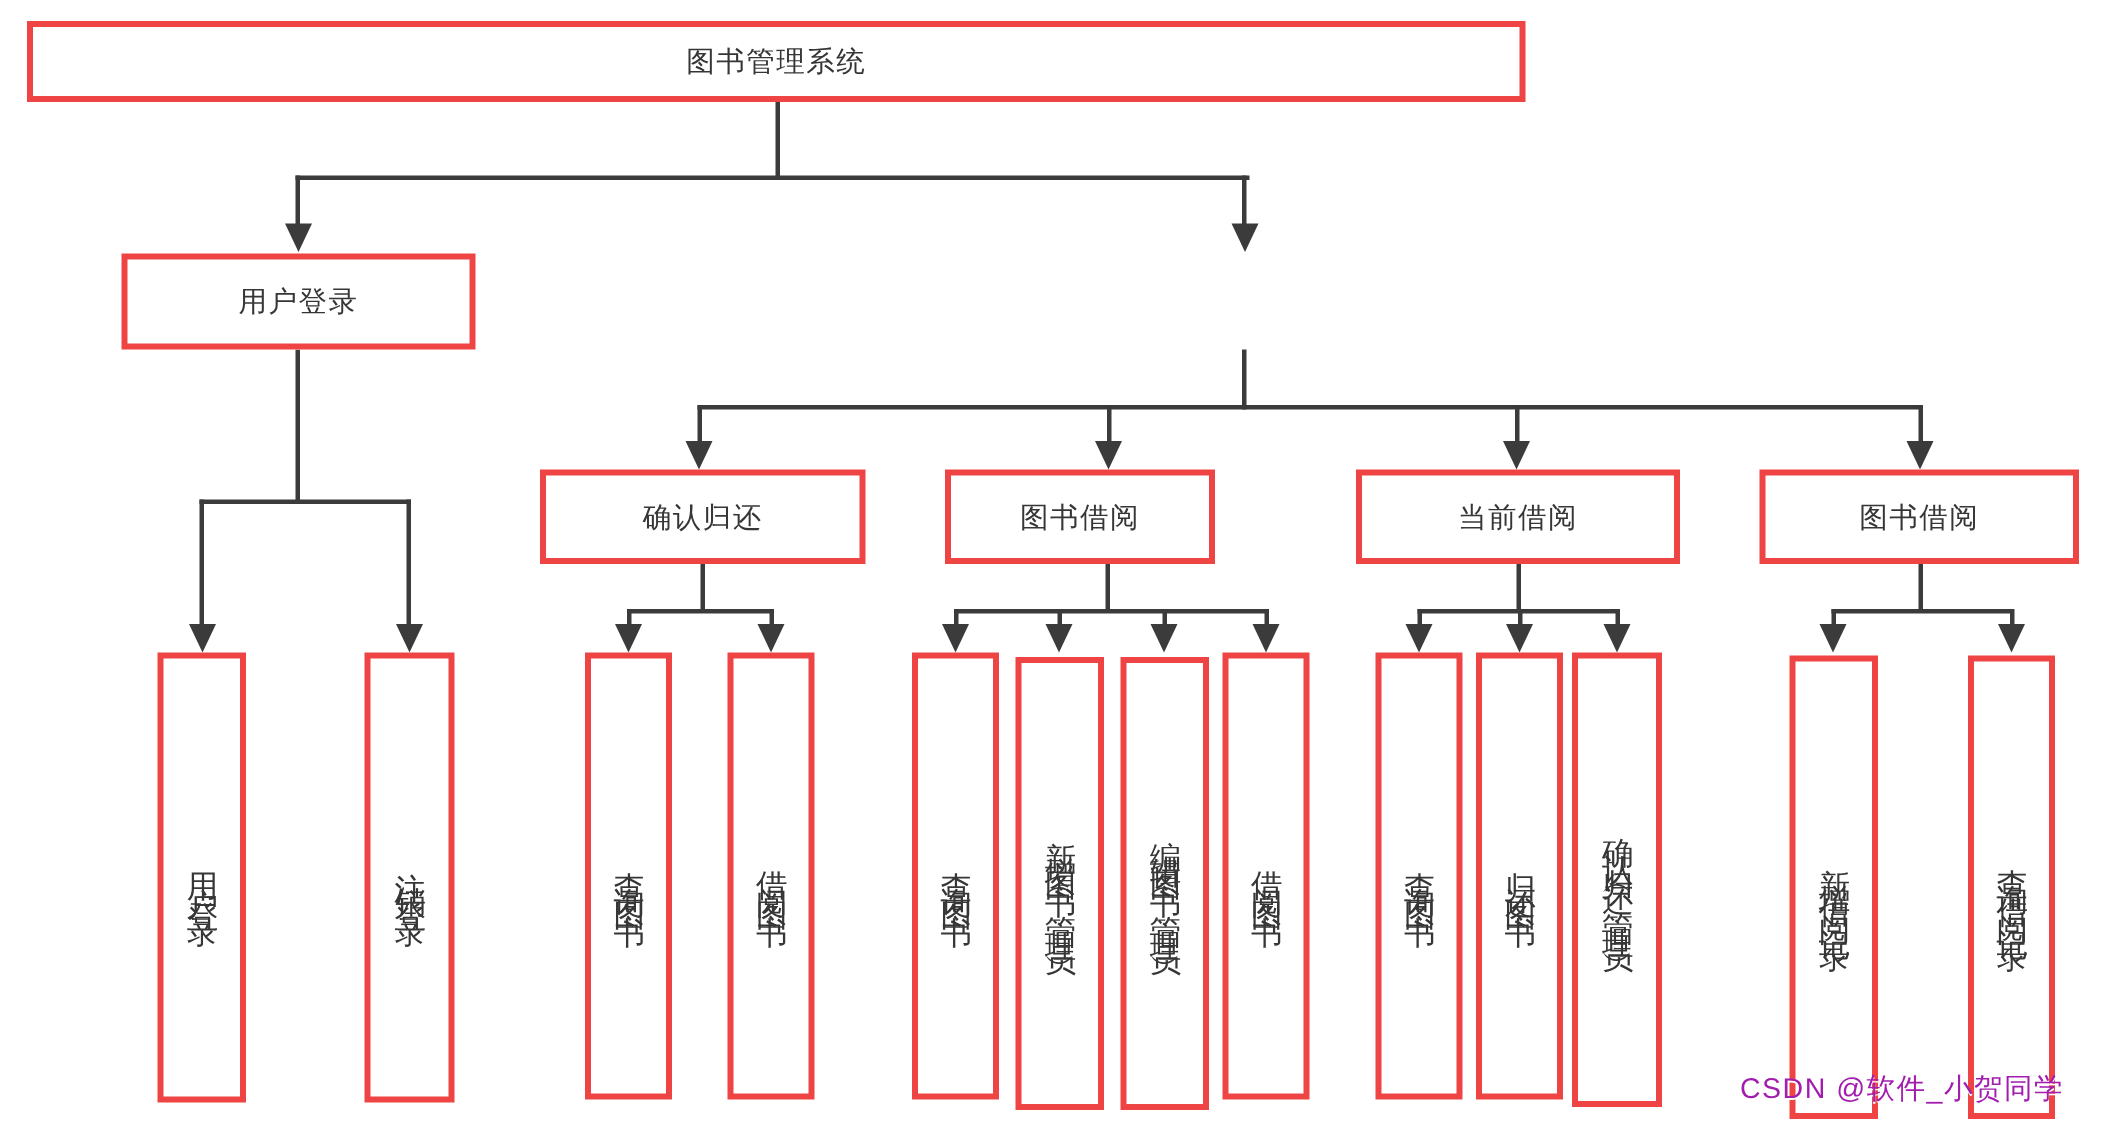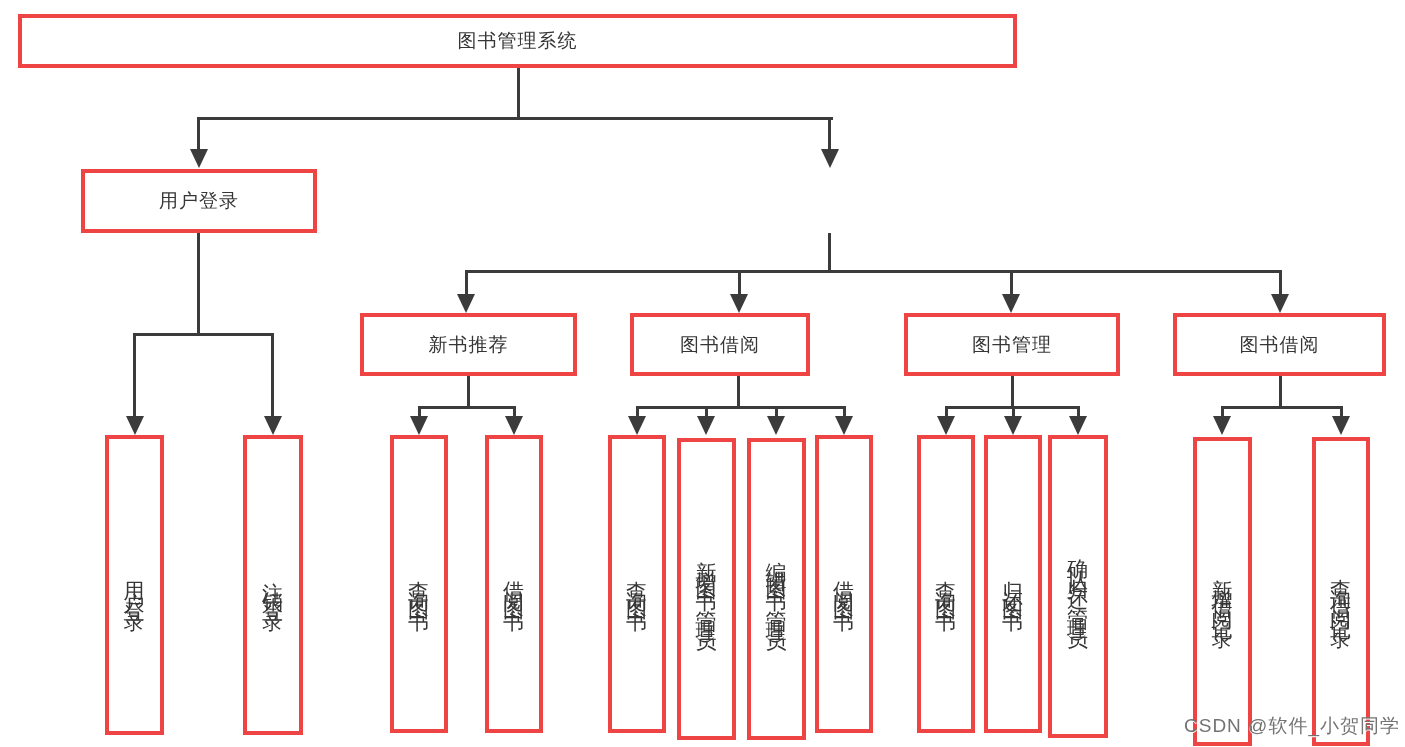--- a/index.html
+++ b/index.html
@@ -40,24 +40,24 @@
   .hl { position: absolute; height: 3px; background: #3b3b3b; }
   .tri {
     position: absolute;
     width: 0; height: 0;
     border-left: 9px solid transparent;
     border-right: 9px solid transparent;
     border-top: 19px solid #3b3b3b;
   }
   .watermark {
     position: absolute;
-    left: 1184px;
+    left: 1160px;
     top: 713px;
     font-size: 19px;
-    color: #737373;
+    color: #a21caf;
     letter-spacing: 1px;
     white-space: nowrap;
     z-index: 10;
     text-shadow: 0 1px 0 #ffffff;
   }
 </style>
 </head>
 <body>
 
 <div class="canvas">
@@ -123,27 +123,27 @@
 
   <div class="box" style="left:18px;top:14px;width:999px;height:54px">
     <span class="hnode-label">图书管理系统</span>
   </div>
 
   <div class="box" style="left:81px;top:169px;width:236px;height:64px">
     <span class="hnode-label">用户登录</span>
   </div>
 
   <div class="box" style="left:360px;top:313px;width:217px;height:63px">
-    <span class="hnode-label">新书推荐</span>
+    <span class="hnode-label">确认归还</span>
   </div>
   <div class="box" style="left:630px;top:313px;width:180px;height:63px">
     <span class="hnode-label">图书借阅</span>
   </div>
   <div class="box" style="left:904px;top:313px;width:216px;height:63px">
-    <span class="hnode-label">图书管理</span>
+    <span class="hnode-label">当前借阅</span>
   </div>
   <div class="box" style="left:1173px;top:313px;width:213px;height:63px">
     <span class="hnode-label">图书借阅</span>
   </div>
 
   <div class="box" style="left:105px;top:435px;width:59px;height:300px">
     <span class="leaf-label">用户登录</span>
   </div>
   <div class="box" style="left:243px;top:435px;width:60px;height:300px">
     <span class="leaf-label">注销登录</span>

